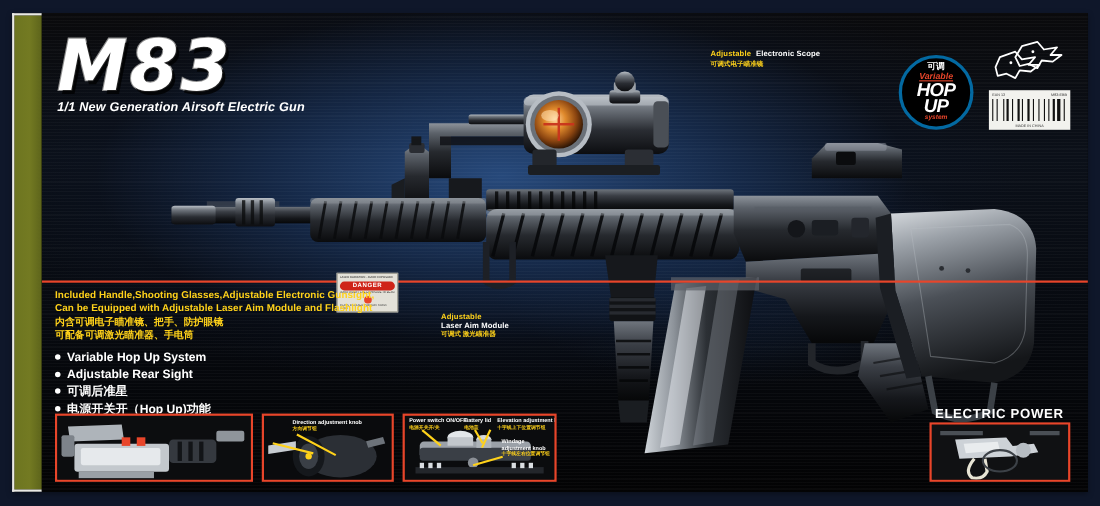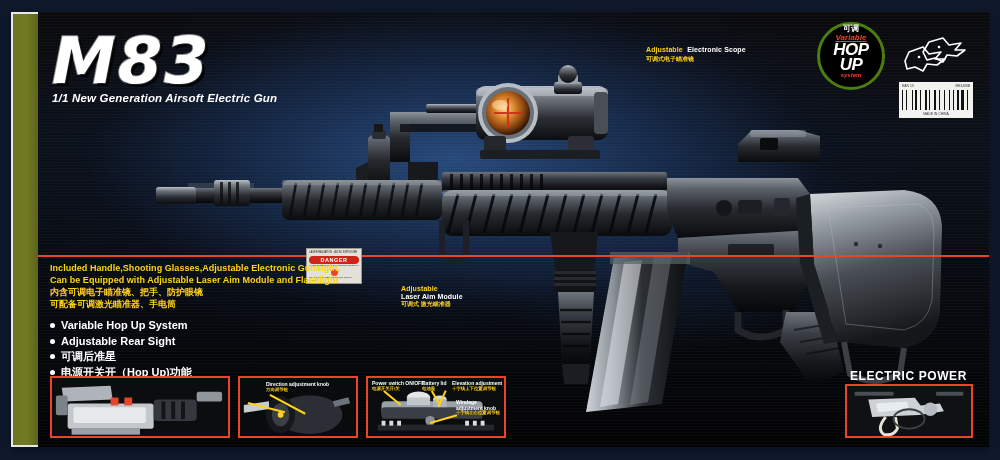--- a/index.html
+++ b/index.html
@@ -34,23 +34,23 @@
   .sub1,.sub2{color:#ffffff;font-weight:bold;font-size:11.5px;line-height:13px;font-style:italic;letter-spacing:.2px;}
   .sub3{color:#ffffff;font-weight:bold;font-size:15px;line-height:18px;margin-top:1px;}
 
   
   .callout{position:absolute;z-index:8;line-height:1.15;}
   .callout .c-yellow{color:#ffd21a;font-weight:bold;font-size:7px;letter-spacing:.1px;}
   .callout .c-white{color:#ffffff;font-weight:bold;font-size:7px;letter-spacing:.1px;}
   .callout .c-cn{color:#ffd21a;font-weight:bold;font-size:6px;}
 
   
-  #hopup{position:absolute;right:104px;top:10px;width:62px;height:62px;border-radius:50%;
-         border:3px solid #4d7c0f;background:#000;z-index:9;
-         display:flex;flex-direction:column;align-items:center;}
+  #hopup{position:absolute;right:104px;top:38px;width:62px;height:62px;border-radius:50%;
+         border:3px solid #0369a1;background:#000;z-index:9;
+         display:flex;flex-direction:column;align-items:center;justify-content:center;}
   #hopup .cn{color:#ffffff;font-size:8px;font-weight:bold;line-height:8px;}
   #hopup .var{color:#e8452a;font-size:8px;font-weight:bold;font-style:italic;line-height:9px;text-decoration:underline;}
   #hopup .big{color:#ffffff;font-size:17px;font-weight:bold;font-style:italic;line-height:15px;
          letter-spacing:-.5px;}
   #hopup .sys{color:#e8452a;font-size:6px;font-weight:bold;font-style:italic;line-height:7px;}
 
   
   #wolf{position:absolute;right:18px;top:24px;width:72px;height:40px;z-index:9;}
   #barcode{position:absolute;right:16px;top:70px;width:74px;height:36px;background:#f2f2ee;z-index:9;
            padding:2px 3px;box-sizing:border-box;}

